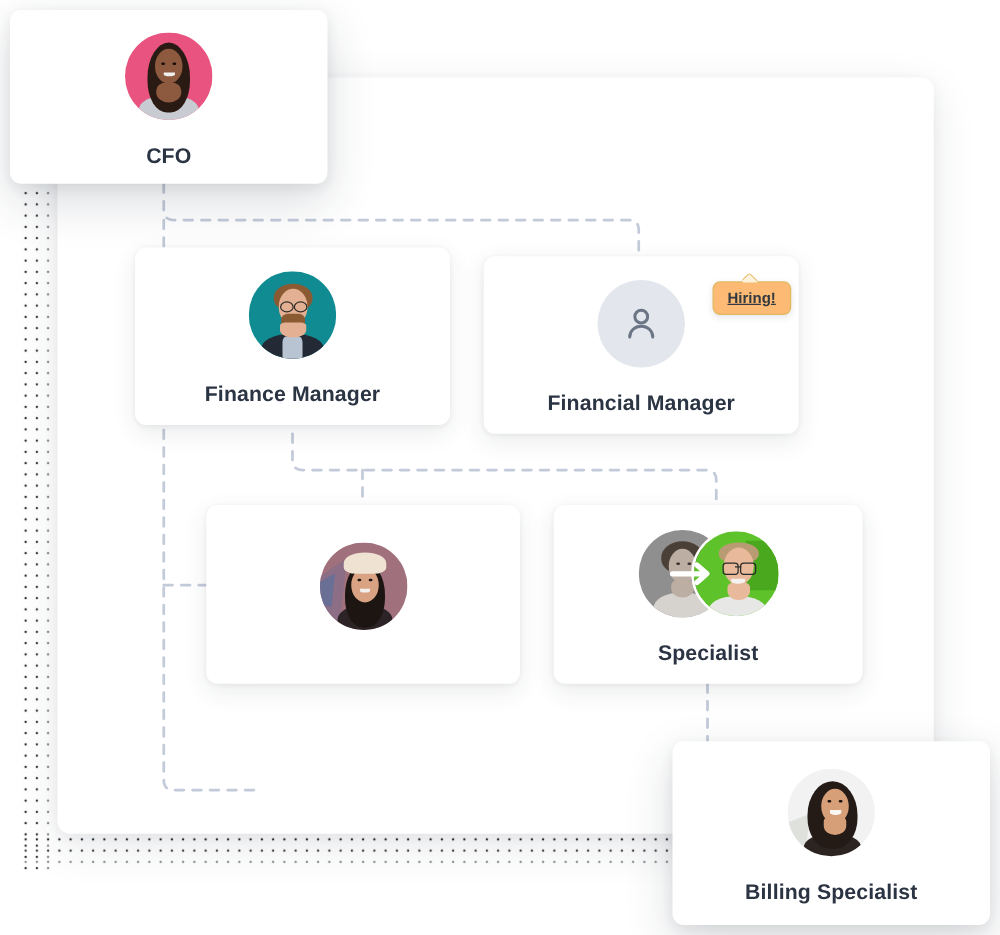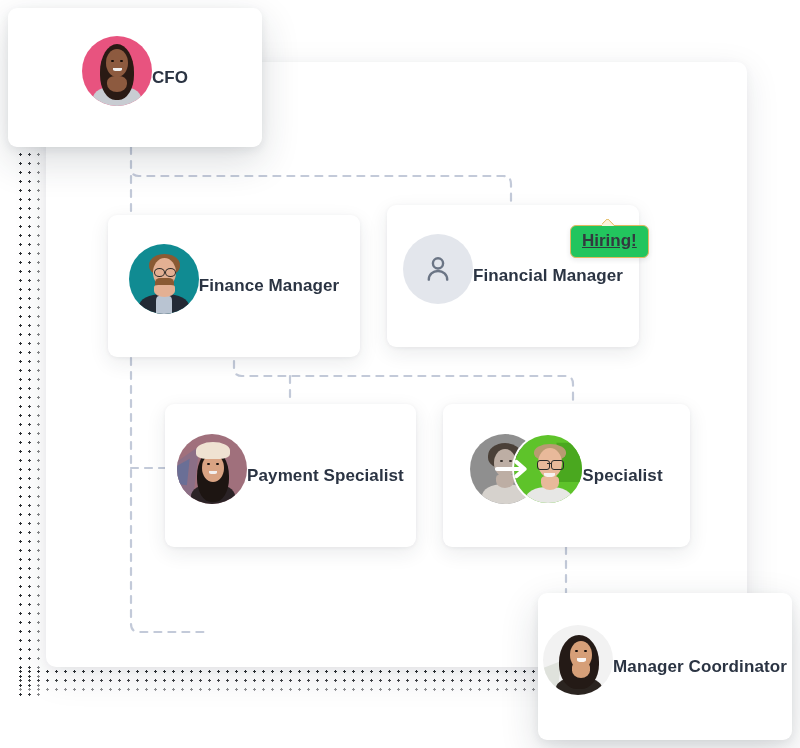--- a/index.html
+++ b/index.html
@@ -78,20 +78,21 @@
                 0 1px 4px rgba(31, 41, 55, 0.06);
   }
   .card.floating {
     box-shadow: 0 14px 38px rgba(31, 41, 55, 0.16),
                 0 3px 10px rgba(31, 41, 55, 0.08);
   }
   .card-inner {
     position: absolute;
     left: 0; right: 0; top: 0; bottom: 0;
     display: flex;
+    flex-direction: column;
     align-items: center;
     justify-content: center;
   }
   .card-label {
     font-size: 17px;
     font-weight: bold;
     color: #2b3443;
     letter-spacing: 0.1px;
     text-align: center;
     white-space: nowrap;
@@ -147,25 +148,25 @@
     left: 24px;
     top: 26px;
     width: 38px;
     height: 20px;
     z-index: 3;
   }
 
   
   .hiring-badge {
     position: absolute;
-    background: #22c55e;
+    background: #fdba74;
     border: 1px solid #e2b95f;
     border-radius: 6px;
     padding: 5px 11px 6px 11px;
-    font-size: 17px;
+    font-size: 12px;
     font-weight: bold;
     color: #32393f;
     white-space: nowrap;
     box-shadow: 0 2px 5px rgba(31,41,55,0.10);
     text-decoration: underline;
   }
   .hiring-badge .tip {
     position: absolute;
     top: -7px;
     left: 50%;
@@ -224,21 +225,21 @@
           <div class="head" style="left:25px; top:40px; width:20px; height:16px; background:#8d5a3f; border-radius:40% 40% 50% 50%;"></div>
           <div class="head" style="left:29px; top:24px; width:3px; height:2px; background:#160d09; border-radius:40%;"></div>
           <div class="head" style="left:38px; top:24px; width:3px; height:2px; background:#160d09; border-radius:40%;"></div>
           <div class="head" style="left:31px; top:32px; width:9px; height:3px; background:#f0f0f0; border-radius:0 0 50% 50%;"></div>
         </div>
       </div>
       <div class="card-label">CFO</div>
     </div>
   </div>
 
-  <div class="card" style="left:108px; top:215px; width:252px; height:142px;">
+  <div class="card" style="left:108px; top:198px; width:252px; height:142px;">
     <div class="card-inner">
       <div class="avatar-area">
         <div class="avatar">
           <div class="bg" style="background:#108b92"></div>
           <div class="body" style="left:10px; top:50px; width:50px; height:26px; background:#232a35;"></div>
           <div class="body" style="left:27px; top:52px; width:16px; height:24px; background:#b9c4d2; border-radius:20% 20% 0 0;"></div>
           <div class="hair" style="left:20px; top:10px; width:31px; height:22px; background:#8a5a33;"></div>
           <div class="head" style="left:24px; top:14px; width:23px; height:29px; background:#e3b093;"></div>
           <div class="head" style="left:26px; top:34px; width:19px; height:17px; background:#8a5a33; border-radius:30% 30% 55% 55%;"></div>
           <div class="head" style="left:25px; top:41px; width:21px; height:12px; background:#e3b093; border-radius:20% 20% 50% 50%;"></div>
@@ -279,21 +280,20 @@
           <div class="bg" style="background:#6a6f96; clip-path:polygon(0 46%,18% 36%,14% 74%,0 72%);"></div>
           <div class="body" style="left:14px; top:50px; width:44px; height:26px; background:#2b2326;"></div>
           <div class="hair" style="left:20px; top:16px; width:32px; height:52px; background:#1d1512;"></div>
           <div class="head" style="left:25px; top:20px; width:22px; height:28px; background:#d9a383;"></div>
           <div class="head" style="left:19px; top:8px; width:34px; height:17px; background:#efe2d2; border-radius:50% 50% 30% 30%;"></div>
           <div class="head" style="left:30px; top:29px; width:3px; height:2px; background:#1a1210; border-radius:40%;"></div>
           <div class="head" style="left:39px; top:29px; width:3px; height:2px; background:#1a1210; border-radius:40%;"></div>
           <div class="head" style="left:32px; top:37px; width:8px; height:3px; background:#f2efee; border-radius:0 0 50% 50%;"></div>
         </div>
       </div>
-      <div class="card-label">Payment Specialist</div>
     </div>
   </div>
 
   <div class="card" style="left:443px; top:404px; width:247px; height:143px;">
     <div class="card-inner">
       <div class="avatar-area">
         <div class="avatar-pair">
 
           <div class="avatar a-left">
             <div class="bg" style="background:#8f8f8f"></div>
@@ -336,17 +336,17 @@
           <div class="bg" style="background:#dfe2dc; clip-path:polygon(0 62%,26% 52%,20% 100%,0 100%);"></div>
           <div class="body" style="left:13px; top:52px; width:46px; height:24px; background:#2b2420;"></div>
           <div class="hair" style="left:16px; top:10px; width:40px; height:54px; background:#241a16;"></div>
           <div class="head" style="left:27px; top:16px; width:22px; height:28px; background:#d69f78;"></div>
           <div class="head" style="left:29px; top:38px; width:18px; height:15px; background:#d69f78; border-radius:30% 30% 55% 55%;"></div>
           <div class="head" style="left:32px; top:25px; width:3px; height:2px; background:#19110d; border-radius:40%;"></div>
           <div class="head" style="left:41px; top:25px; width:3px; height:2px; background:#19110d; border-radius:40%;"></div>
           <div class="head" style="left:34px; top:33px; width:9px; height:4px; background:#fbf8f6; border-radius:0 0 50% 50%;"></div>
         </div>
       </div>
-      <div class="card-label">Manager Coordinator</div>
+      <div class="card-label">Billing Specialist</div>
     </div>
   </div>
 
 </div>
 
 </body></html>

